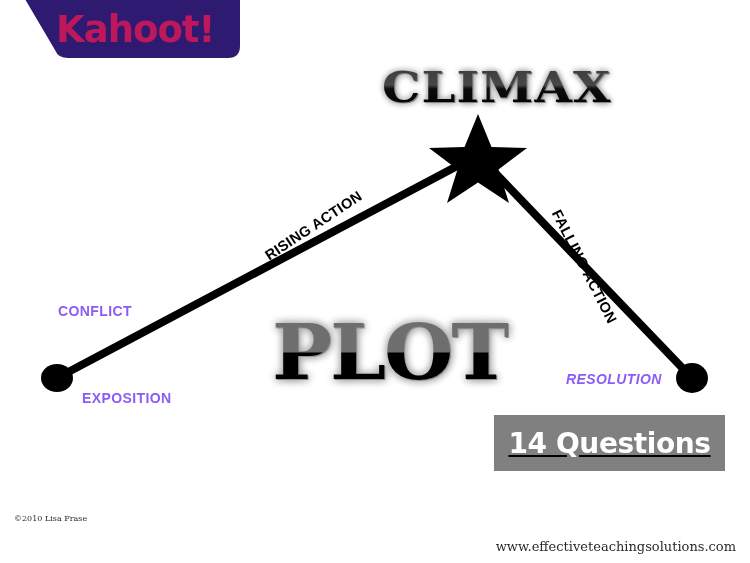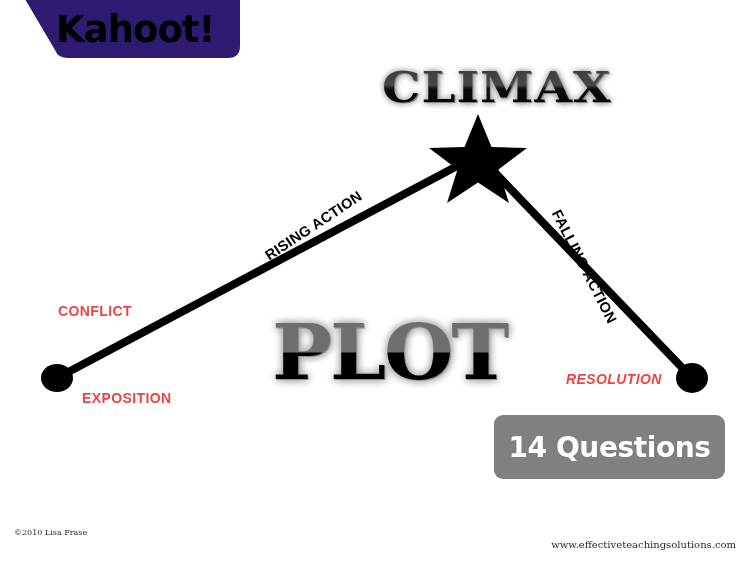--- a/index.html
+++ b/index.html
@@ -29,21 +29,21 @@
   .kahoot-shape {
     position: absolute;
     inset: 0;
   }
   .kahoot-word {
     position: absolute;
     left: 56px;
     top: 10px;
     width: 170px;
     height: 52px;
-    color: #000000;
+    color: #be185d;
     font-family: "DejaVu Sans", sans-serif;
     font-weight: bold;
     font-size: 37px;
     letter-spacing: -1px;
     line-height: 52px;
     white-space: nowrap;
     font-style: normal;
   }
 
   
@@ -92,21 +92,21 @@
     -webkit-text-fill-color: transparent;
     filter: drop-shadow(0 0 4px rgba(160,160,160,0.9)) drop-shadow(1px 1px 0 rgba(0,0,0,0.45));
   }
 
   
   .stage-label {
     position: absolute;
     font-family: "Liberation Sans", sans-serif;
     font-weight: bold;
     font-size: 14px;
-    color: #ef4444;
+    color: #8b5cf6;
     letter-spacing: 0.4px;
     white-space: nowrap;
   }
   .label-conflict    { left: 58px;  top: 303px; }
   .label-exposition  { left: 82px;  top: 390px; }
   .label-resolution  { left: 566px; top: 371px; font-style: italic; }
 
   .rot-label {
     position: absolute;
     font-family: "Liberation Sans", sans-serif;
@@ -127,45 +127,46 @@
     top: 207px;
     transform: rotate(63deg);
   }
 
   
   .questions-badge {
     position: absolute;
     left: 494px;
     top: 415px;
     width: 231px;
-    height: 64px;
+    height: 56px;
     background: #808080;
-    border-radius: 9px;
+    border-radius: 0;
     display: flex;
     align-items: center;
     justify-content: center;
+    text-decoration: underline;
   }
   .questions-badge span {
     color: #ffffff;
     font-family: "DejaVu Sans", sans-serif;
     font-weight: bold;
     font-size: 28px;
     letter-spacing: -0.4px;
     white-space: nowrap;
   }
 
   
   .footer-left, .footer-right {
     position: absolute;
     font-family: "DejaVu Serif", serif;
     color: #2a2a2a;
     white-space: nowrap;
   }
-  .footer-left  { left: 14px;  top: 528px; font-size: 8px; }
-  .footer-right { right: 14px; top: 539px; font-size: 10px; }
+  .footer-left  { left: 14px;  top: 514px; font-size: 8px; }
+  .footer-right { right: 14px; top: 539px; font-size: 13px; }
 </style>
 </head>
 <body>
 
 <div id="slide">
 
   <div class="kahoot-logo">
     <svg class="kahoot-shape" viewBox="0 0 240 72" preserveAspectRatio="none">
       <path d="M 22 0 L 240 0 L 240 52 Q 240 64 228 64 L 68 64 Q 58 64 55 56 Z" fill="#2e1a70"></path>
     </svg>

